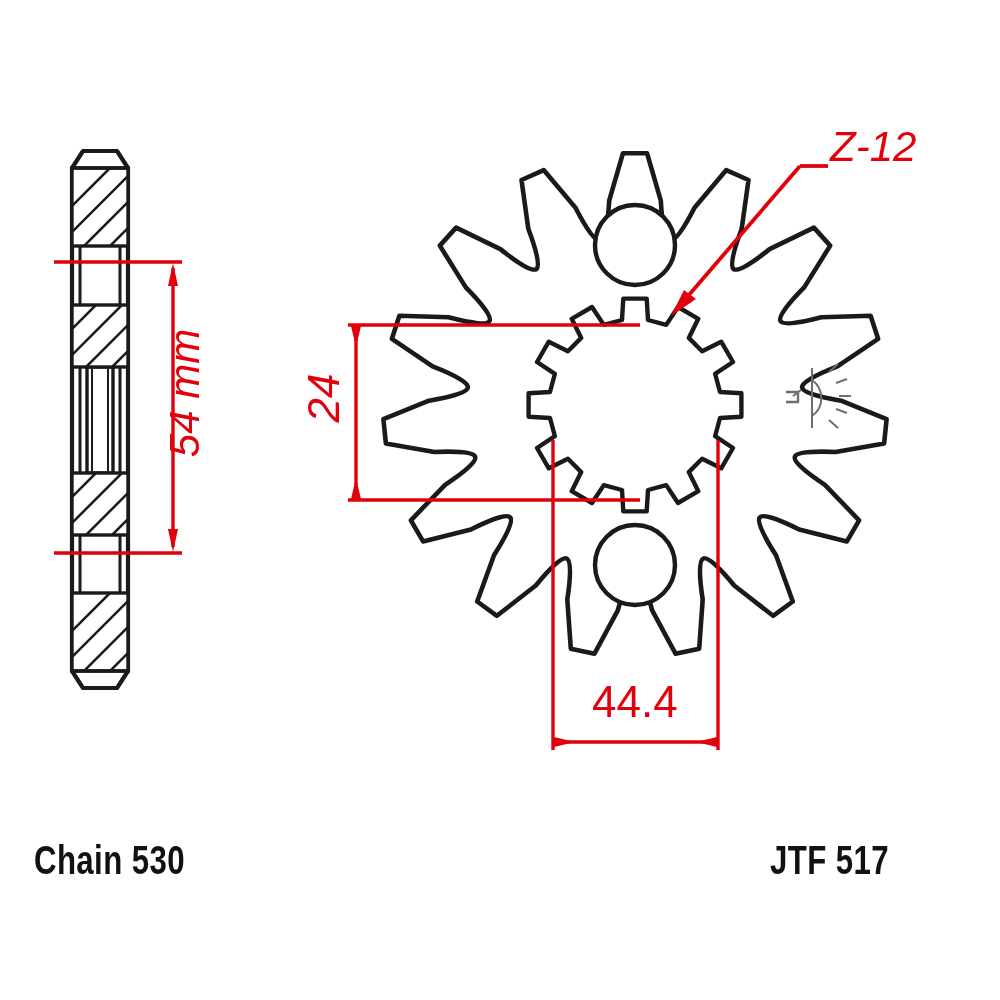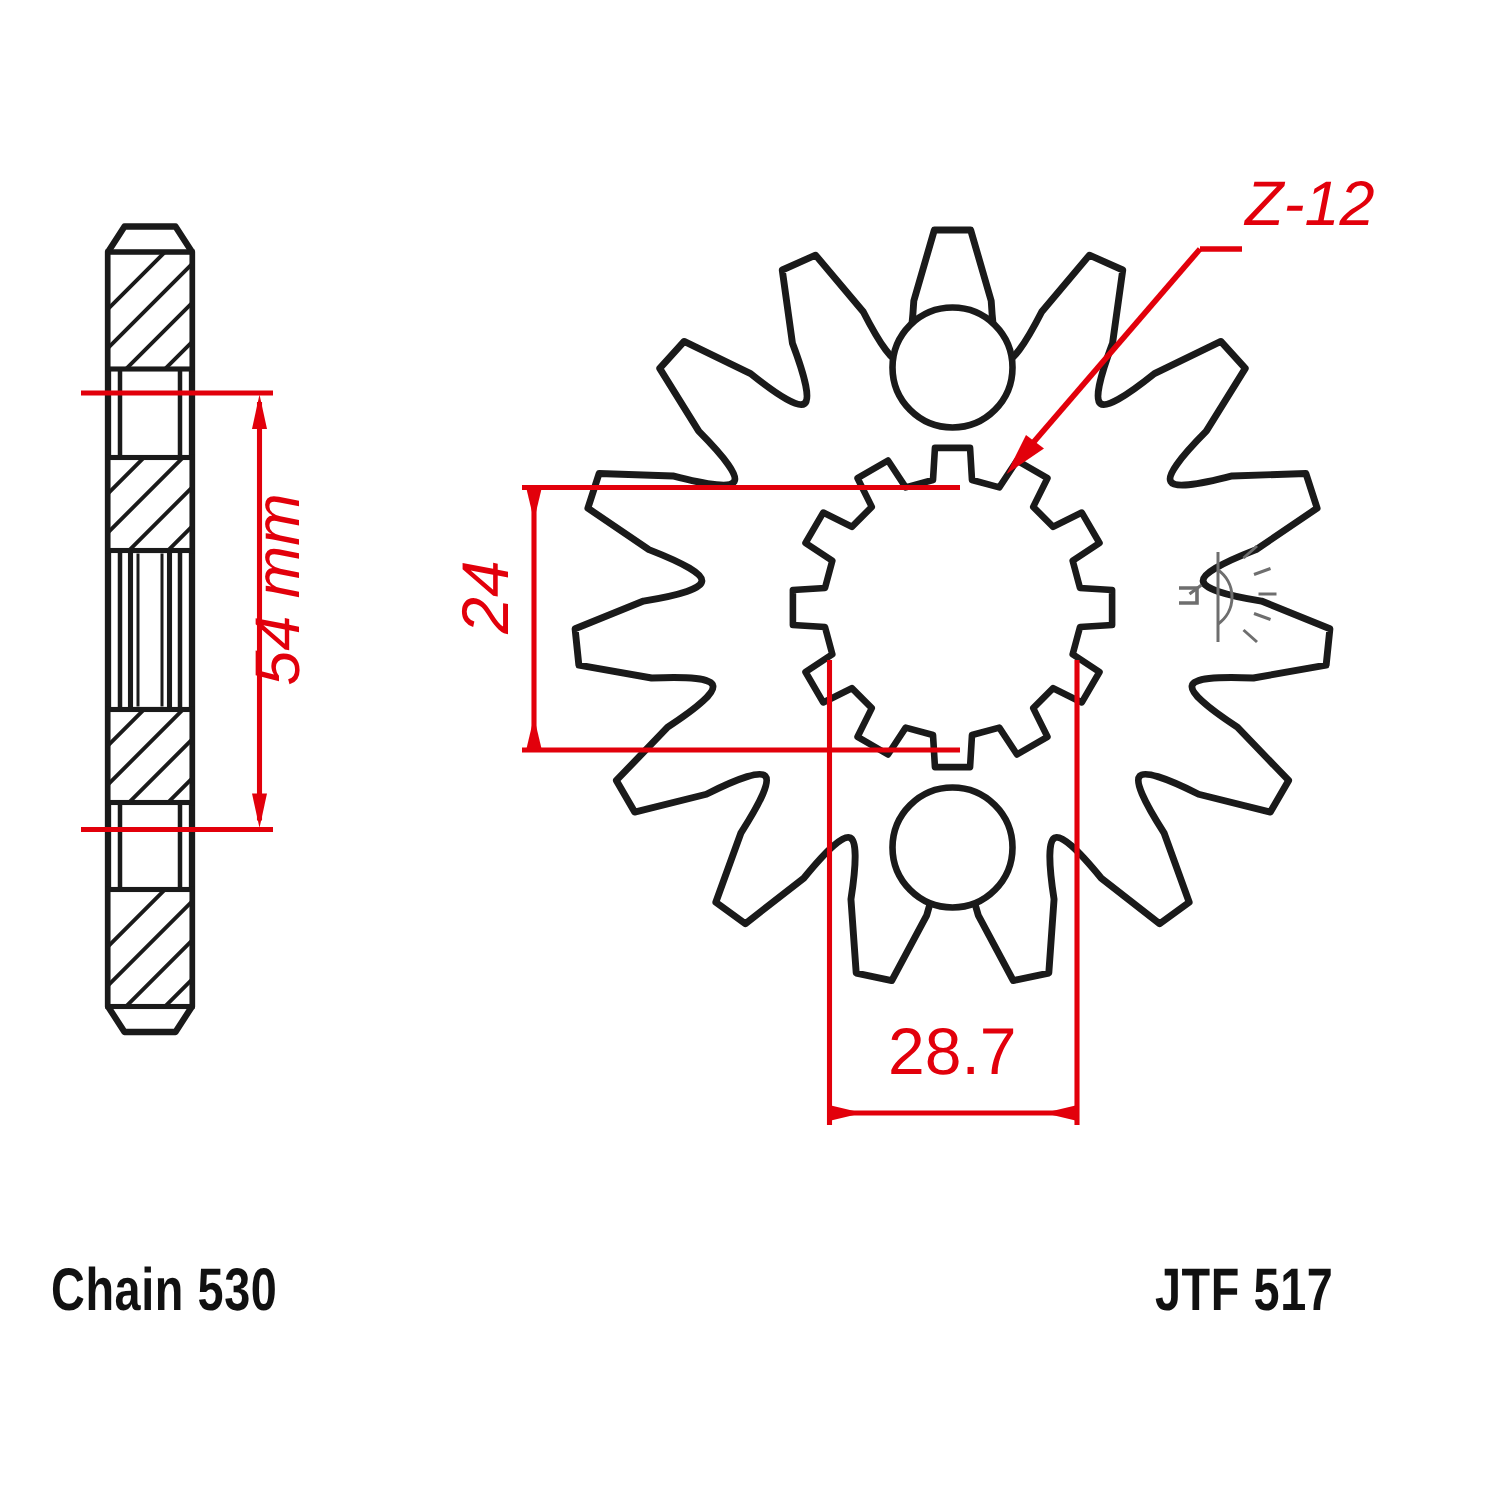--- a/index.html
+++ b/index.html
@@ -54,21 +54,21 @@
     transform: rotate(-90deg);
     transform-origin: center center;
   }
   #dim-287-text { left: 592px; top: 680px; font-style: normal; }
   #dim-54-text {
     left: 121px; top: 372px;
     transform: rotate(-90deg);
     transform-origin: center center;
     font-size: 42px;
   }
-  #callout-z12-text { left: 830px; top: 115px; font-size: 42px; }
+  #callout-z12-text { left: 830px; top: 126px; font-size: 42px; }
 </style>
 </head>
 <body>
 
 <div id="sheet">
 
   <svg id="drawing" viewBox="0 0 1000 1000">
 
     <g>
 
@@ -196,21 +196,21 @@
     <g>
       <line x1="676" y1="310" x2="800" y2="166" stroke="#E2000B" stroke-width="3.8"></line>
       <line x1="800" y1="166" x2="828" y2="166" stroke="#E2000B" stroke-width="3.8"></line>
       <polygon points="671,316 696,299 684,290" fill="#E2000B"></polygon>
     </g>
 
   </svg>
 
   <div class="lbl dim-text" id="dim-24-text">24</div>
 
-  <div class="lbl dim-text" id="dim-287-text">28.7</div>
+  <div class="lbl dim-text" id="dim-287-text">44.4</div>
 
   <div class="lbl dim-text" id="dim-54-text">54 mm</div>
 
   <div class="lbl dim-text" id="callout-z12-text">Z-12</div>
 
   <div class="lbl bottom-label" id="chain-label">Chain 530</div>
 
   <div class="lbl bottom-label" id="part-label">JTF 517</div>
 
 </div>

